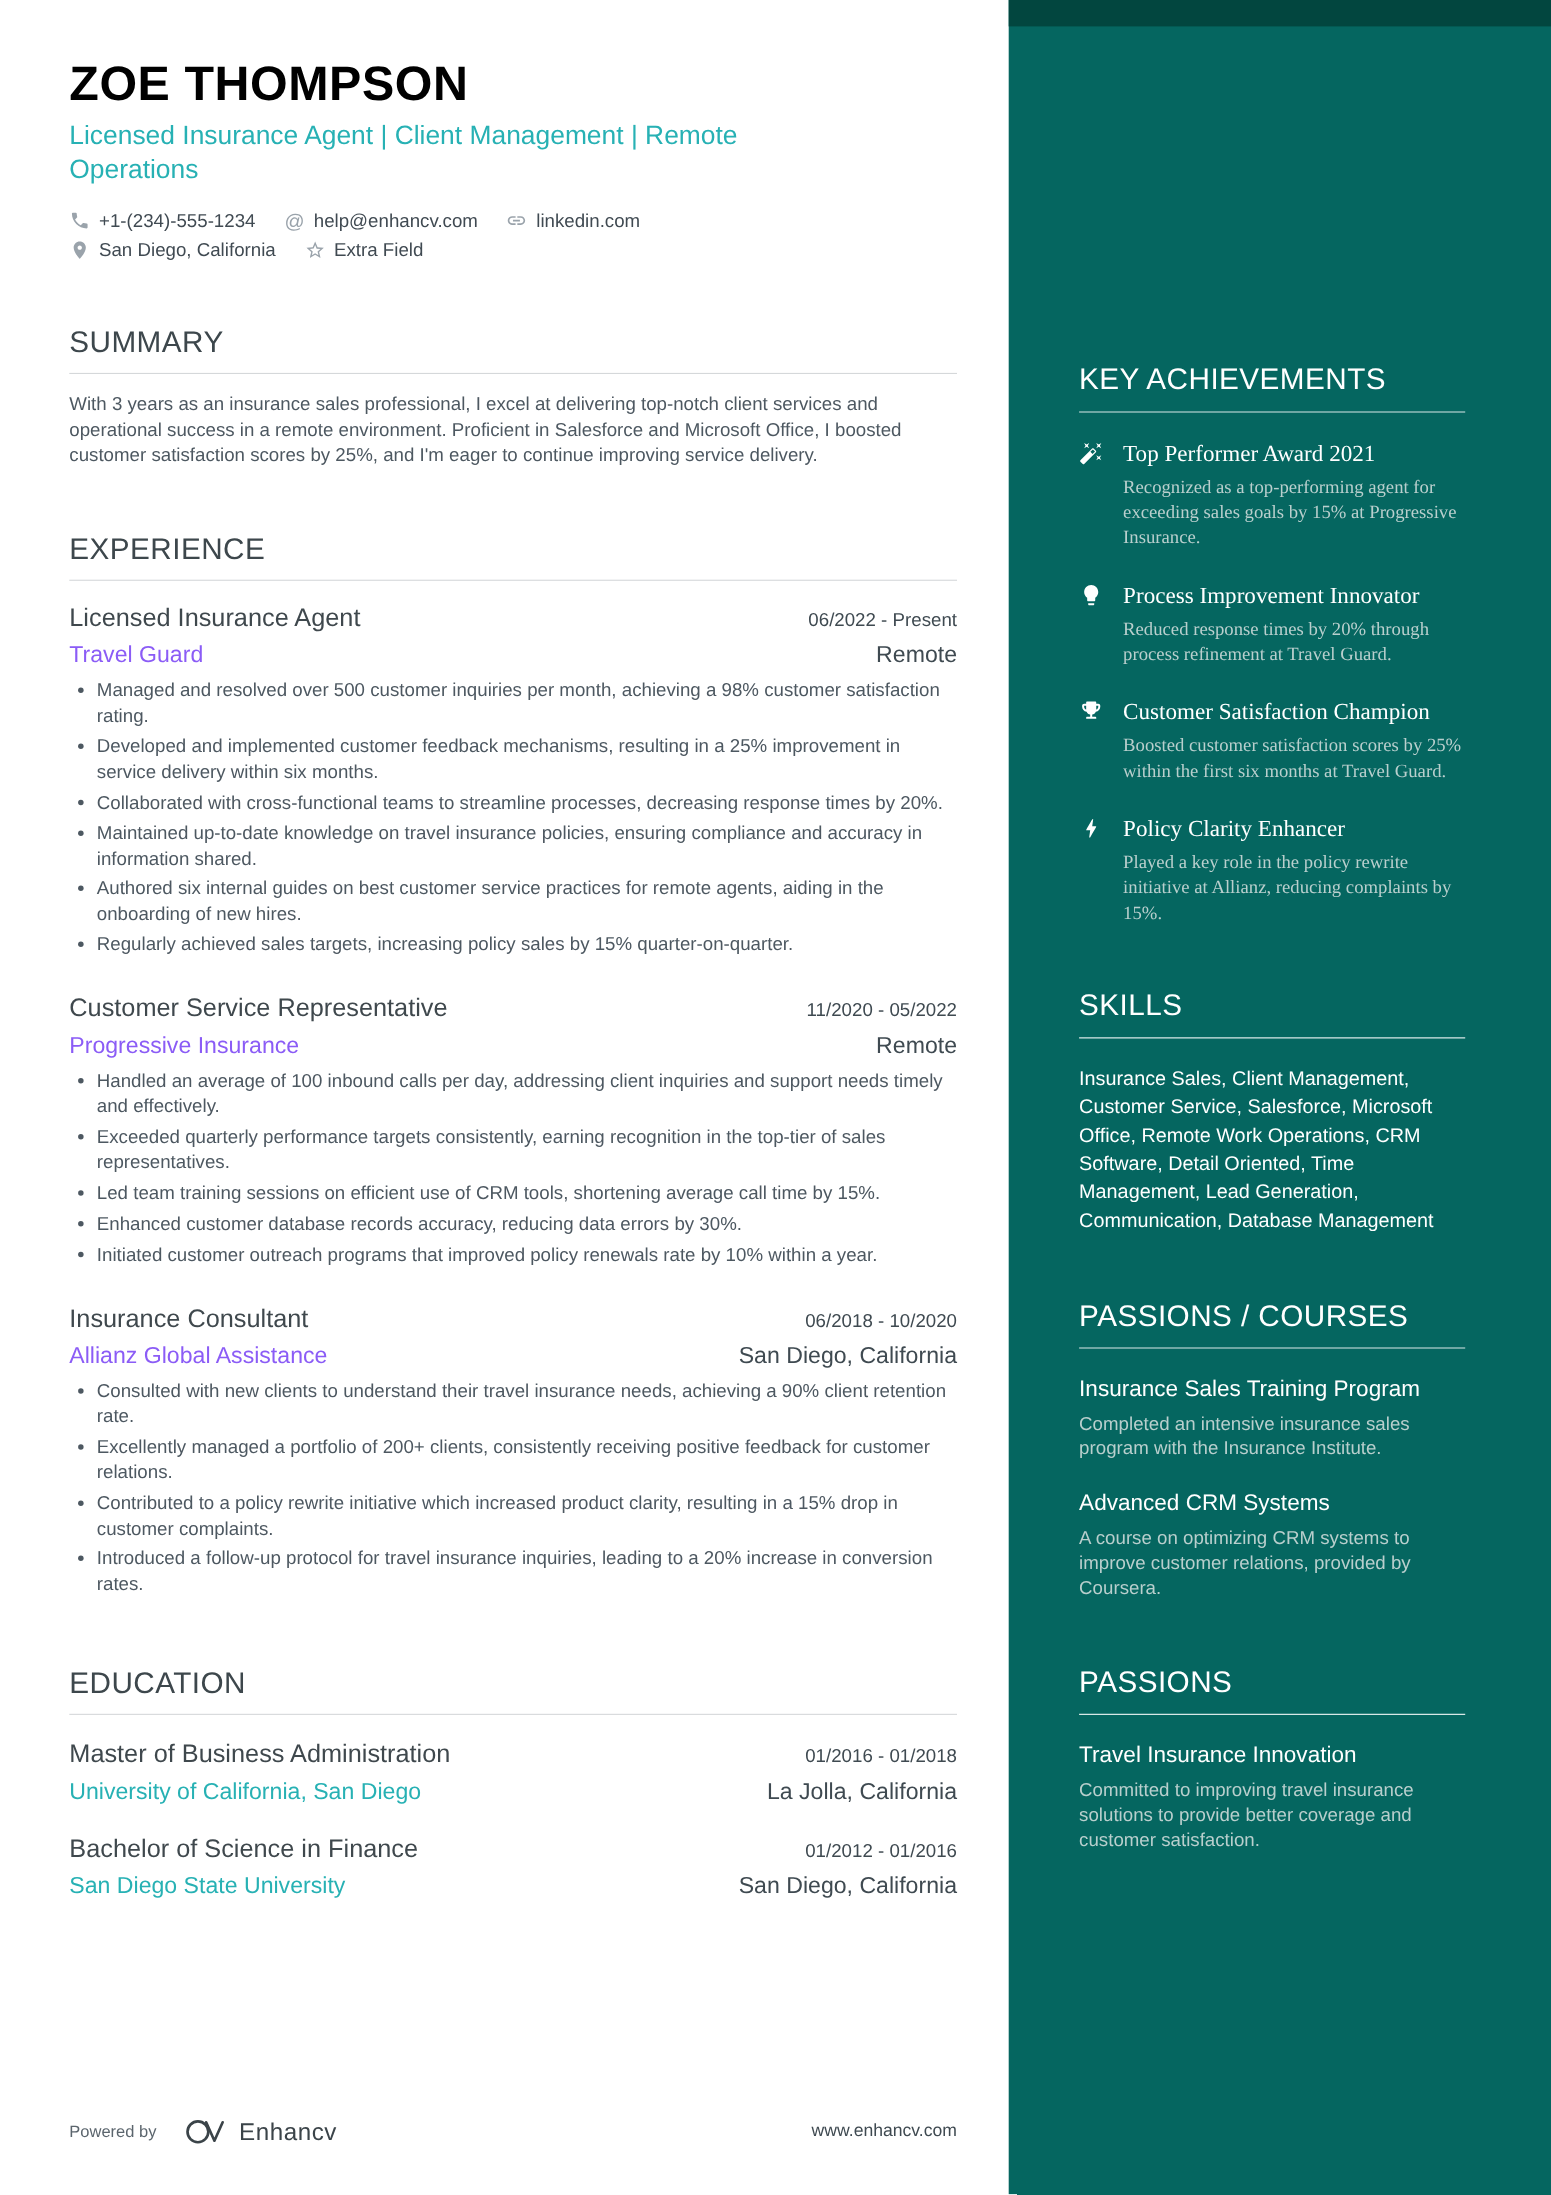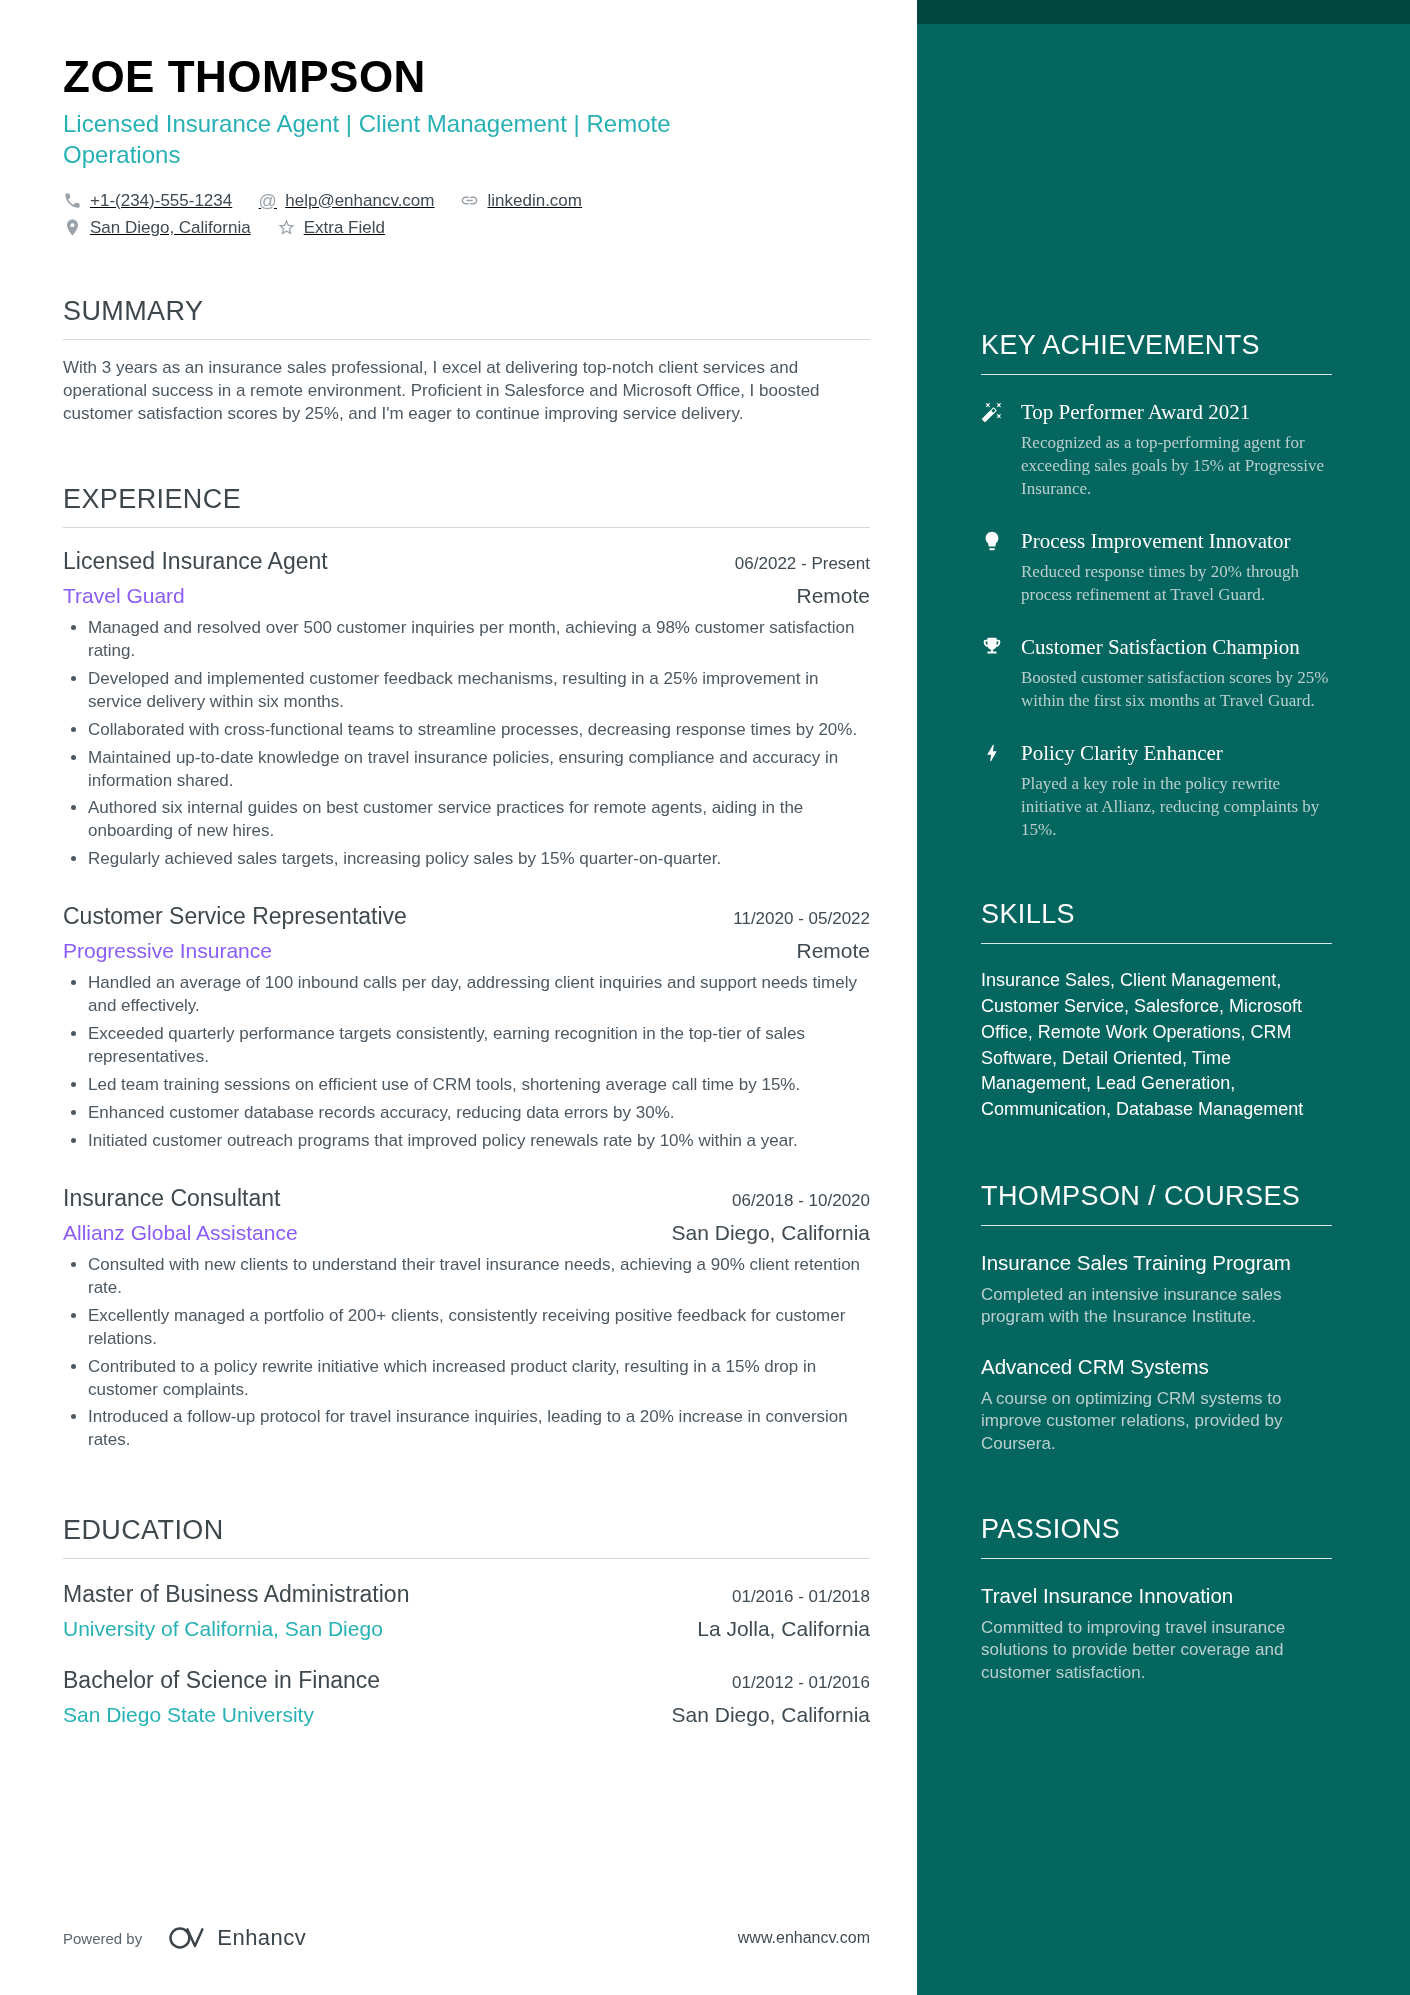--- a/index.html
+++ b/index.html
@@ -5,21 +5,21 @@
   * { margin:0; padding:0; box-sizing:border-box; }
   html,body { background:#ffffff; }
   body { font-family:"Liberation Sans", sans-serif; }
   .page { width:1410px; height:1995px; display:flex; background:#fff; overflow:hidden; }
 
   
   .main { width:917px; min-width:917px; padding:54px 47px 42px 63px; display:flex; flex-direction:column; }
   .name { font-size:44px; font-weight:700; color:#000000; letter-spacing:0.5px; line-height:1.05; }
   .subtitle { margin-top:8px; font-size:24px; color:#27b1b4; line-height:1.3; max-width:660px; }
   .contacts { margin-top:20px; display:flex; flex-direction:column; gap:7px; }
-  .contact-row { display:flex; align-items:flex-start; gap:26px;text-decoration:underline; }
+  .contact-row { display:flex; align-items:flex-start; gap:26px; }
   .contact { display:flex; align-items:center; gap:8px; font-size:17px; color:#404a52; }
   .contact .cicon { width:19px; height:19px; flex:none; display:flex; align-items:center; justify-content:center; }
   .contact .cicon svg { width:19px; height:19px; fill:#9aa3ab; }
   .at-glyph { font-size:18px; color:#9aa3ab; line-height:1; }
 
   .section { margin-top:58px; }
   .sec-heading { font-size:27px; font-weight:400; color:#3d474c; letter-spacing:0.4px;
                  padding-bottom:12px; border-bottom:1px solid #d5d8da; }
   .summary-text { margin-top:16px; font-size:17px; line-height:1.38; color:#4d5861; }
 
@@ -275,21 +275,21 @@
         </div>
       </div>
     </section>
 
     <section class="side-section">
       <h2 class="side-heading">SKILLS</h2>
       <p class="skills-text">Insurance Sales, Client Management, Customer Service, Salesforce, Microsoft Office, Remote Work Operations, CRM Software, Detail Oriented, Time Management, Lead Generation, Communication, Database Management</p>
     </section>
 
     <section class="side-section">
-      <h2 class="side-heading">THOMPSON / COURSES</h2>
+      <h2 class="side-heading">PASSIONS / COURSES</h2>
       <div class="course">
         <div class="course-title">Insurance Sales Training Program</div>
         <div class="course-desc">Completed an intensive insurance sales program with the Insurance Institute.</div>
       </div>
       <div class="course">
         <div class="course-title">Advanced CRM Systems</div>
         <div class="course-desc">A course on optimizing CRM systems to improve customer relations, provided by Coursera.</div>
       </div>
     </section>
 

